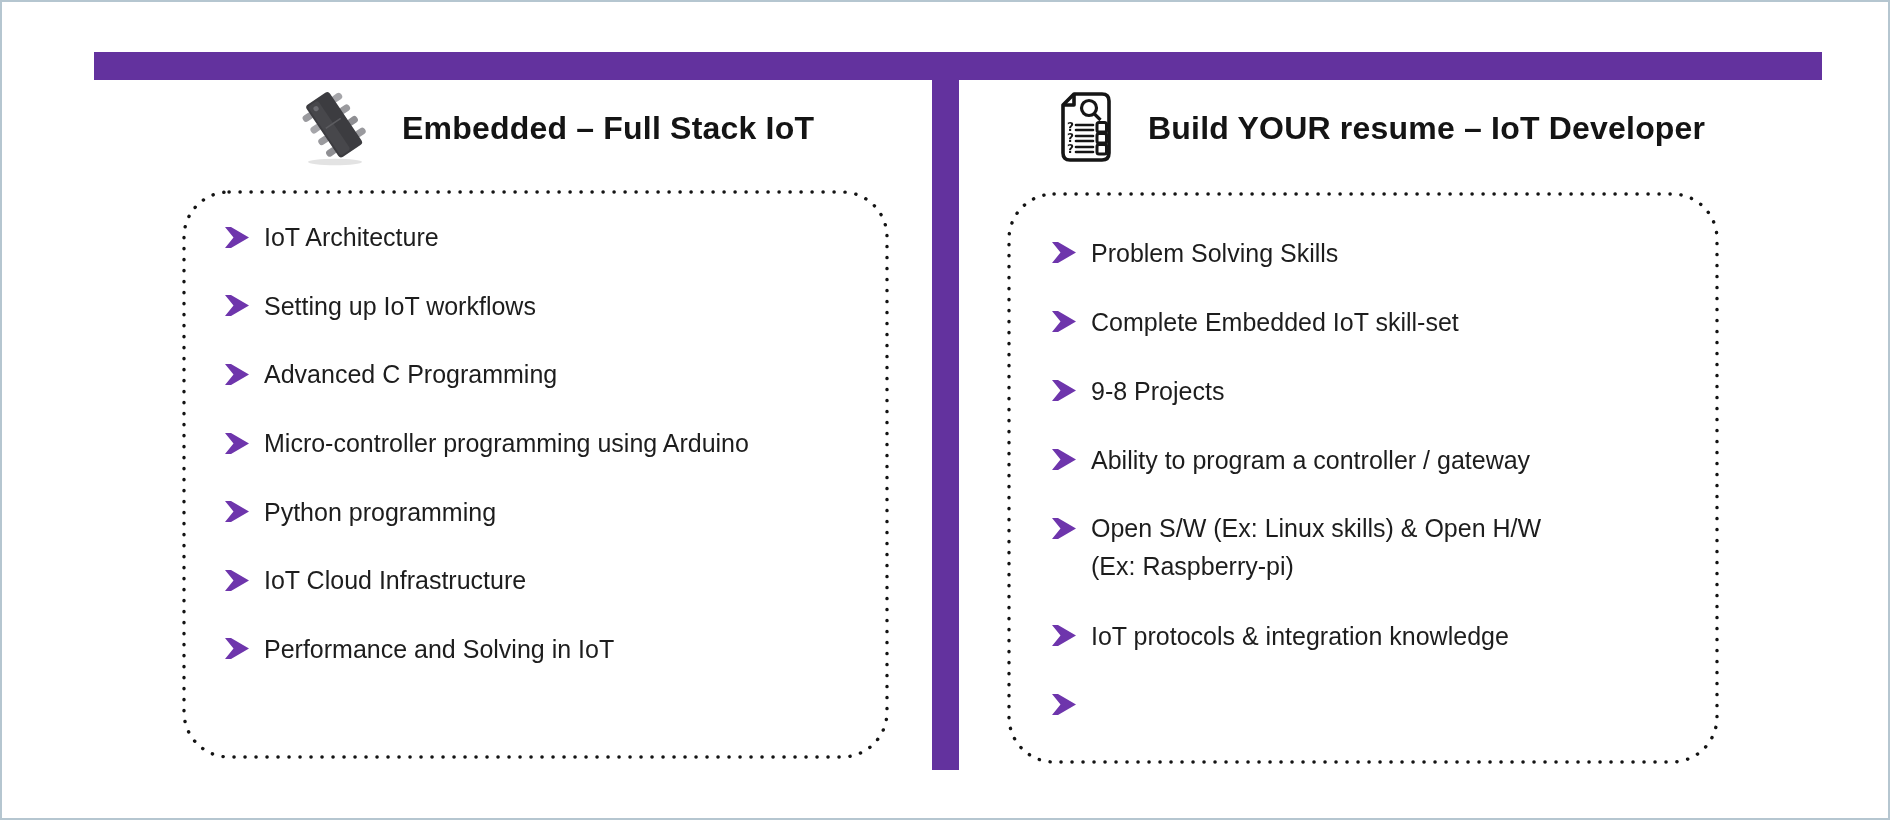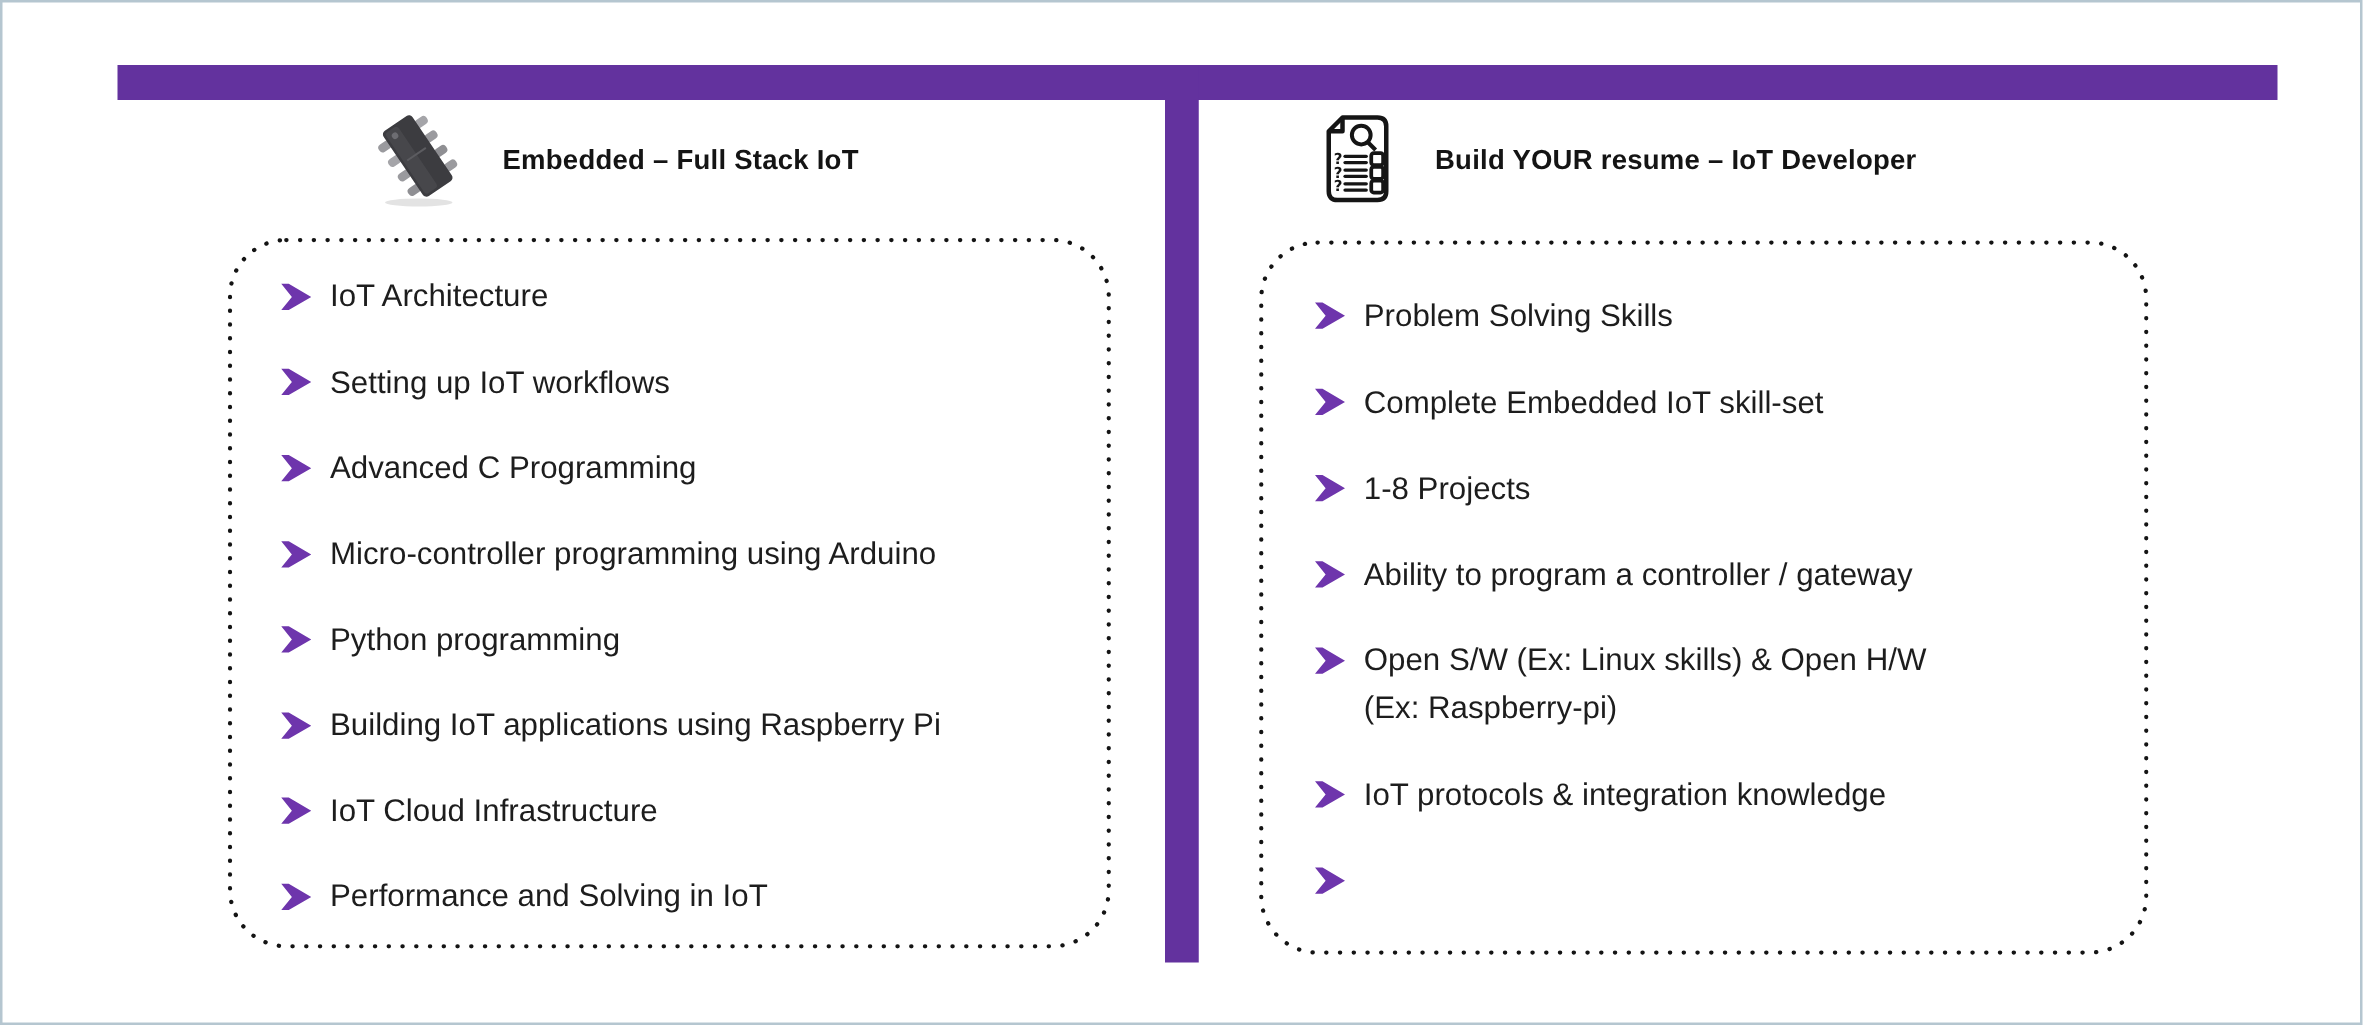--- a/index.html
+++ b/index.html
@@ -20,21 +20,21 @@
     position:absolute;left:930px;top:50px;width:27px;height:718px;
     background:var(--accent-color,#63329e);
   }
   .header{
     position:absolute;top:84px;height:84px;
     display:flex;align-items:center;gap:32px;
   }
   .header-left{left:298px;}
   .header-right{left:1056px;}
   .title{
-    margin:0;font-size:22px;font-weight:700;color:#141414;letter-spacing:.2px;
+    margin:0;font-size:32px;font-weight:700;color:#141414;letter-spacing:.2px;
     white-space:nowrap;
   }
   .box{position:absolute;box-sizing:border-box;}
   .box-left{left:180px;top:188px;width:707px;height:569px;}
   .box-right{left:1005px;top:190px;width:712px;height:572px;}
   .dots{position:absolute;left:0;top:0;}
   .dots rect{
     fill:none;stroke:var(--dot-color,#141414);stroke-width:3.4;
     stroke-linecap:round;stroke-dasharray:.2 10.8;
   }
@@ -145,26 +145,20 @@
       <li class="item">
         <svg class="bullet" width="26" height="23" viewBox="0 0 26 23">
             <polygon points="1,1 7,1 25,11.5 7,22 1,22 9.5,11.5" fill="currentColor"></polygon>
           </svg>
         <span class="label">Python programming</span>
       </li>
       <li class="item">
         <svg class="bullet" width="26" height="23" viewBox="0 0 26 23">
             <polygon points="1,1 7,1 25,11.5 7,22 1,22 9.5,11.5" fill="currentColor"></polygon>
           </svg>
-        <span class="label">Building IoT applications using Raspberry Pi</span>
-      </li>
-      <li class="item">
-        <svg class="bullet" width="26" height="23" viewBox="0 0 26 23">
-            <polygon points="1,1 7,1 25,11.5 7,22 1,22 9.5,11.5" fill="currentColor"></polygon>
-          </svg>
         <span class="label">IoT Cloud Infrastructure</span>
       </li>
       <li class="item">
         <svg class="bullet" width="26" height="23" viewBox="0 0 26 23">
             <polygon points="1,1 7,1 25,11.5 7,22 1,22 9.5,11.5" fill="currentColor"></polygon>
           </svg>
         <span class="label">Performance and Solving in IoT</span>
       </li>
     </ul>
   </div>
@@ -183,21 +177,21 @@
       <li class="item">
         <svg class="bullet" width="26" height="23" viewBox="0 0 26 23">
             <polygon points="1,1 7,1 25,11.5 7,22 1,22 9.5,11.5" fill="currentColor"></polygon>
           </svg>
         <span class="label">Complete Embedded IoT skill-set</span>
       </li>
       <li class="item">
         <svg class="bullet" width="26" height="23" viewBox="0 0 26 23">
             <polygon points="1,1 7,1 25,11.5 7,22 1,22 9.5,11.5" fill="currentColor"></polygon>
           </svg>
-        <span class="label">1-8 Projects</span>
+        <span class="label">9-8 Projects</span>
       </li>
       <li class="item">
         <svg class="bullet" width="26" height="23" viewBox="0 0 26 23">
             <polygon points="1,1 7,1 25,11.5 7,22 1,22 9.5,11.5" fill="currentColor"></polygon>
           </svg>
         <span class="label">Ability to program a controller / gateway</span>
       </li>
       <li class="item multiline">
         <svg class="bullet" width="26" height="23" viewBox="0 0 26 23">
             <polygon points="1,1 7,1 25,11.5 7,22 1,22 9.5,11.5" fill="currentColor"></polygon>

